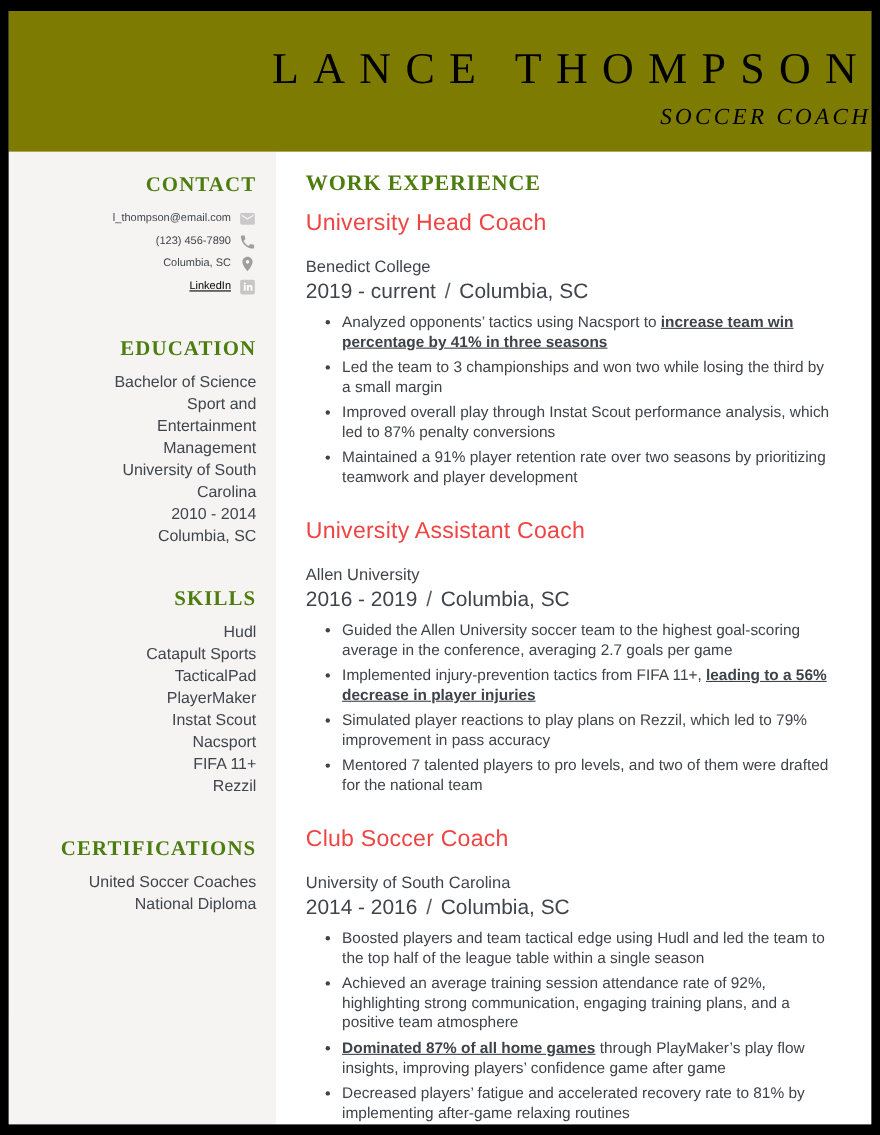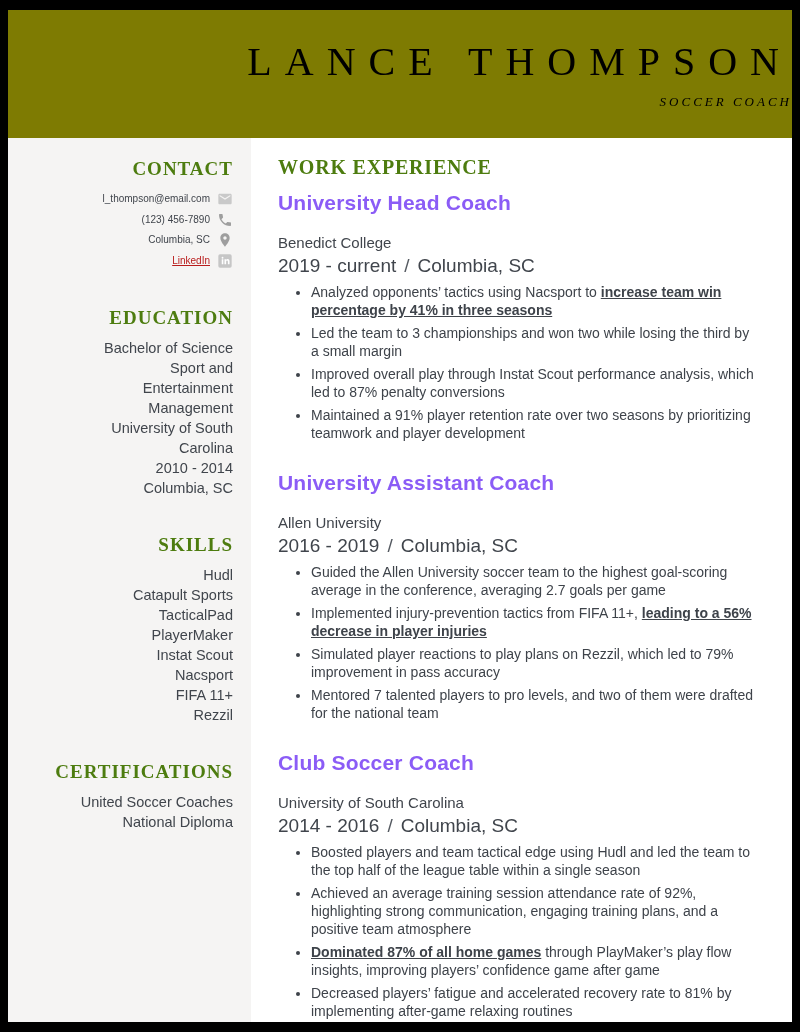--- a/index.html
+++ b/index.html
@@ -30,21 +30,21 @@
     font-weight:400;
     font-size:40px;
     letter-spacing:13px;
     line-height:44px;
     white-space:nowrap;
   }
   .header-title {
     margin:10px 0 0;
     font-family:"Liberation Serif", serif;
     font-style:italic;
-    font-size:13px;
+    font-size:21px;
     letter-spacing:3px;
   }
   
   .content { flex:1; display:flex; min-height:0; }
   .sidebar {
     flex:0 0 243px; box-sizing:border-box;
     background:#f5f4f3;
     padding:20px 18px 10px 12px;
     text-align:right;
     color:#40454c;
@@ -66,36 +66,36 @@
   .side-section { margin-top:36px; }
   .side-section:first-child { margin-top:0; }
   
   .contact-row {
     display:flex; justify-content:flex-end; align-items:center;
     gap:7px;
     font-size:10px; line-height:20.5px;
   }
   .contact-icon { width:16px; height:16px; display:inline-flex; flex:0 0 16px; }
   .contact-icon svg { width:16px; height:16px; }
-  .contact-link { color:#b91c1c; text-decoration:underline; }
+  .contact-link { color:#000000; text-decoration:underline; }
   
   .edu-line { font-size:14.5px; line-height:20px; }
   .edu-field  { max-width:145px; margin-left:auto; }
   .edu-school { max-width:158px; margin-left:auto; }
   
   .plain-list { list-style:none; margin:0; padding:0; }
   .plain-list li { font-size:14.5px; line-height:20px; }
   .cert-item { max-width:178px; margin-left:auto; font-size:14.5px; line-height:20px; }
   
   .main .section-heading { font-size:20px; letter-spacing:0.8px; margin-bottom:10px; }
   .job { margin-top:27px; }
   .job:first-of-type { margin-top:0; }
   .job-title {
-    margin:0; font-size:21px; font-weight:700;
-    color:#8b5cf6; letter-spacing:0.2px; line-height:27px;
+    margin:0; font-size:21px; font-weight:400;
+    color:#ef4444; letter-spacing:0.2px; line-height:27px;
   }
   .job-company { font-size:15px; line-height:21px; margin-top:16px; }
   .job-meta { font-size:19px; line-height:21px; margin-top:2px; }
   .job-meta .slash { margin:0 8px; color:#565b62; }
   .job-bullets {
     margin:7px 0 0; padding-left:33px;
     list-style:disc outside;
   }
   .job-bullets li {
     font-size:14px; line-height:18px;

